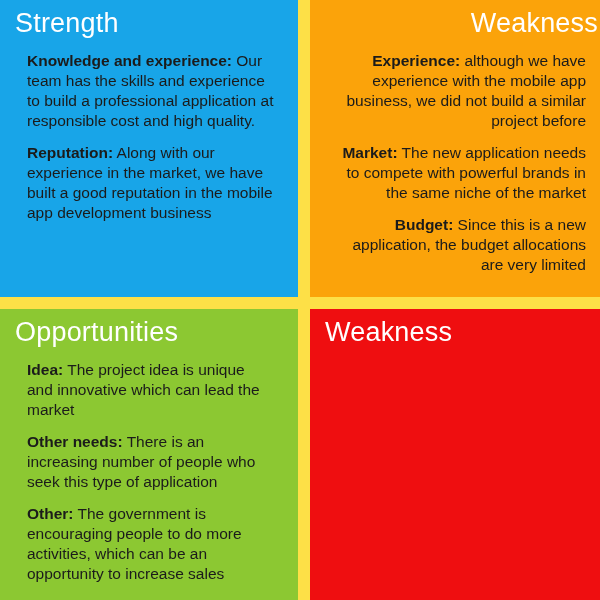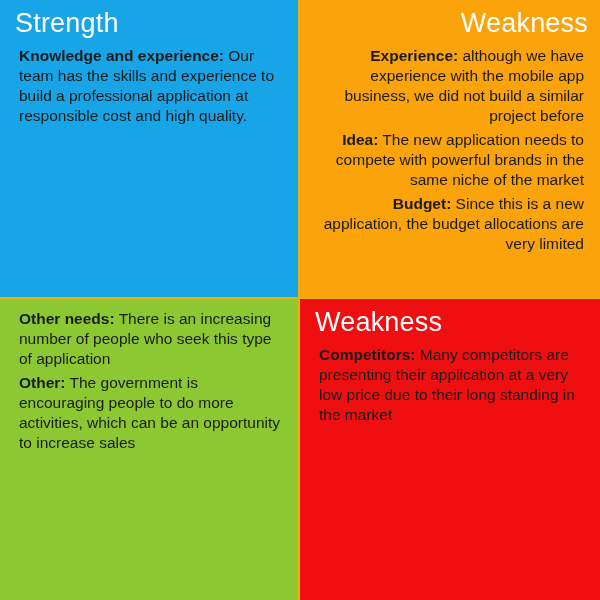--- a/index.html
+++ b/index.html
@@ -11,73 +11,75 @@
     height: 600px;
     font-family: "Liberation Sans", sans-serif;
     background: #ffffff;
   }
   .swot-grid {
     width: 600px;
     height: 600px;
     display: grid;
     grid-template-columns: 298px 300px;
     grid-template-rows: 297px 301px;
-    gap: 2px;
-    background: #eab308;
+    gap: 12px;
+    background: #fde047;
   }
   .quadrant {
     box-sizing: border-box;
     padding: 6px 12px 0 15px;
     overflow: hidden;
   }
   .q-title {
     font-size: 27px;
     font-weight: 400;
     margin: 2px 0 7px 0;
     letter-spacing: 0.2px;
   }
   .q-items {
     font-size: 15.5px;
     line-height: 20px;
   }
   .swot-item {
-    margin: 4px;
+    margin: 12px;
   }
   .swot-item b {
     font-weight: 700;
   }
 </style>
 </head>
 <body>
 
 <div class="swot-grid">
 
   <div class="quadrant" style="background: rgb(24, 165, 232);">
     <h1 class="q-title" style="color: rgb(255, 255, 255);">Strength</h1>
     <div class="q-items" style="color: rgb(27, 27, 27);">
         <p class="swot-item"><b>Knowledge and experience:</b><span> Our team has the skills and experience to build a professional application at responsible cost and high quality.</span></p>
+        <p class="swot-item"><b>Reputation:</b><span> Along with our experience in the market, we have built a good reputation in the mobile app development business</span></p>
       </div>
   </div>
 
   <div class="quadrant" style="background: rgb(251, 163, 10); text-align: right;">
     <h1 class="q-title" style="color: rgb(255, 255, 255);">Weakness</h1>
     <div class="q-items" style="color: rgb(27, 27, 27);">
         <p class="swot-item"><b>Experience:</b><span> although we have experience with the mobile app business, we did not build a similar project before</span></p>
-        <p class="swot-item"><b>Idea:</b><span> The new application needs to compete with powerful brands in the same niche of the market</span></p>
+        <p class="swot-item"><b>Market:</b><span> The new application needs to compete with powerful brands in the same niche of the market</span></p>
         <p class="swot-item"><b>Budget:</b><span> Since this is a new application, the budget allocations are very limited</span></p>
       </div>
   </div>
 
   <div class="quadrant" style="background: rgb(140, 200, 50);">
+    <h1 class="q-title" style="color: rgb(255, 255, 255);">Opportunities</h1>
     <div class="q-items" style="color: rgb(27, 27, 27);">
+        <p class="swot-item"><b>Idea:</b><span> The project idea is unique and innovative which can lead the market</span></p>
         <p class="swot-item"><b>Other needs:</b><span> There is an increasing number of people who seek this type of application</span></p>
         <p class="swot-item"><b>Other:</b><span> The government is encouraging people to do more activities, which can be an opportunity to increase sales</span></p>
       </div>
   </div>
 
   <div class="quadrant" style="background: rgb(239, 14, 16);">
     <h1 class="q-title" style="color: rgb(255, 255, 255);">Weakness</h1>
     <div class="q-items" style="color: rgb(27, 27, 27);">
-        <p class="swot-item"><b>Competitors:</b><span> Many competitors are presenting their application at a very low price due to their long standing in the market</span></p>
       </div>
   </div>
 
 </div>
 
 </body></html>

